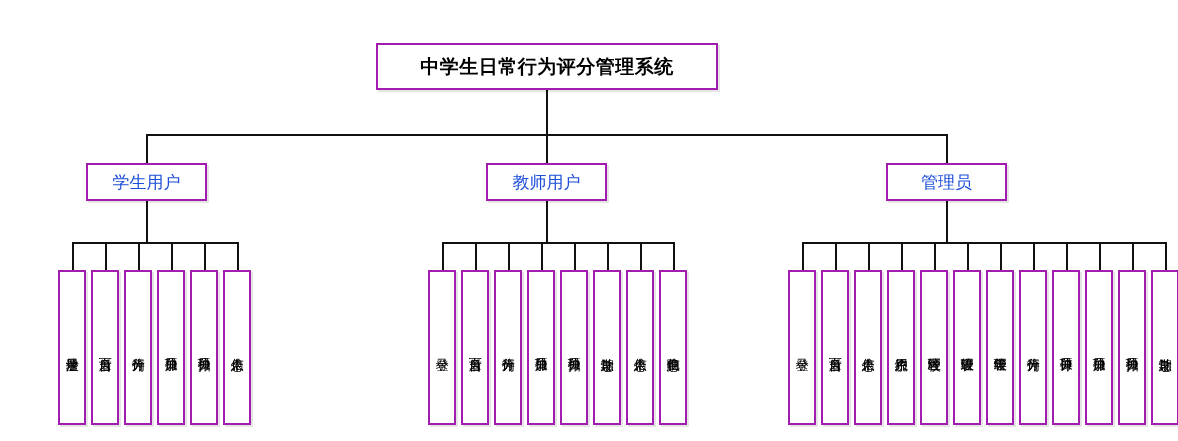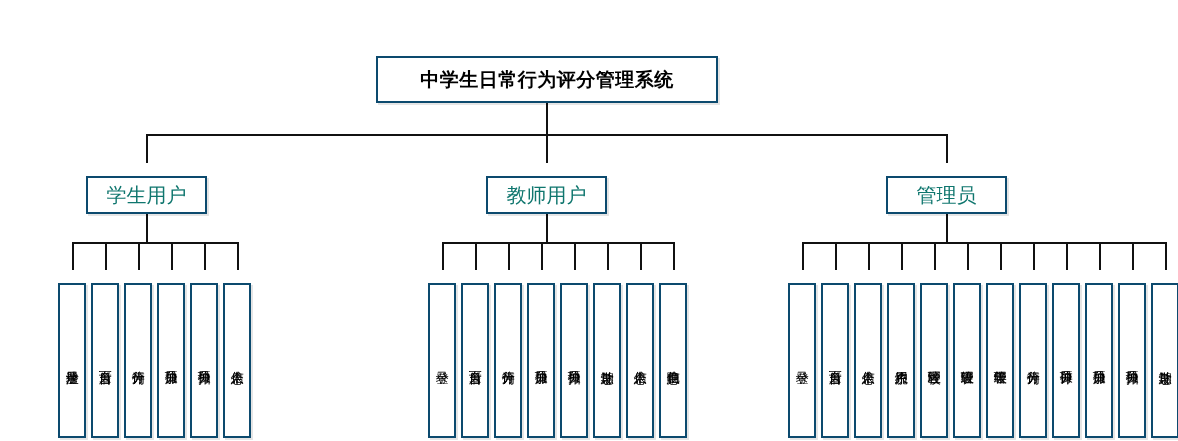--- a/index.html
+++ b/index.html
@@ -16,47 +16,46 @@
     height: 441px;
     background: #ffffff;
     overflow: hidden;
   }
 
   
   .node {
     position: absolute;
     box-sizing: border-box;
     background: #ffffff;
-    border: 2px solid #0c4a6e;
+    border: 2px solid #a21caf;
     box-shadow: 2px 2px 0 rgba(0,0,0,0.10);
     z-index: 3;
-    margin-top: 13px;
   }
   .node.root {
     display: flex;
     align-items: center;
     justify-content: center;
     border-width: 2px;
   }
   .node.root .label {
     font-size: 19px;
     font-weight: bold;
     color: #000000;
     letter-spacing: 0.5px;
     white-space: nowrap;
   }
   .node.mid {
     display: flex;
     align-items: center;
     justify-content: center;
   }
   .node.mid .label {
-    font-size: 20px;
+    font-size: 17px;
     font-weight: normal;
-    color: #0f766e;
+    color: #1d4ed8;
     white-space: nowrap;
   }
   .node.leaf {
     display: flex;
     align-items: center;
     justify-content: center;
     border-width: 2px;
   }
   .node.leaf .label {
     font-size: 13px;

